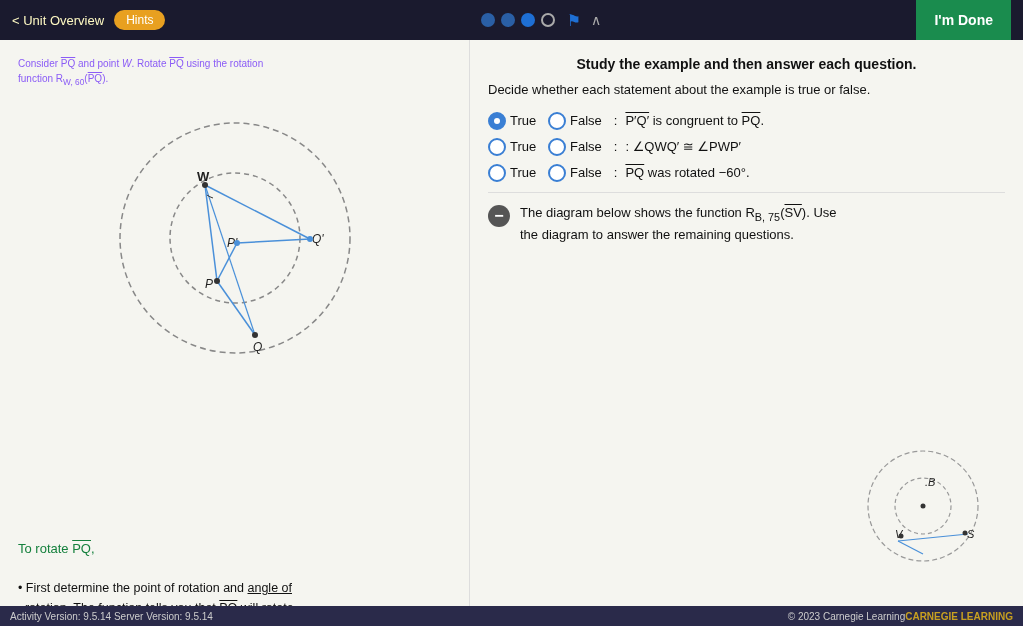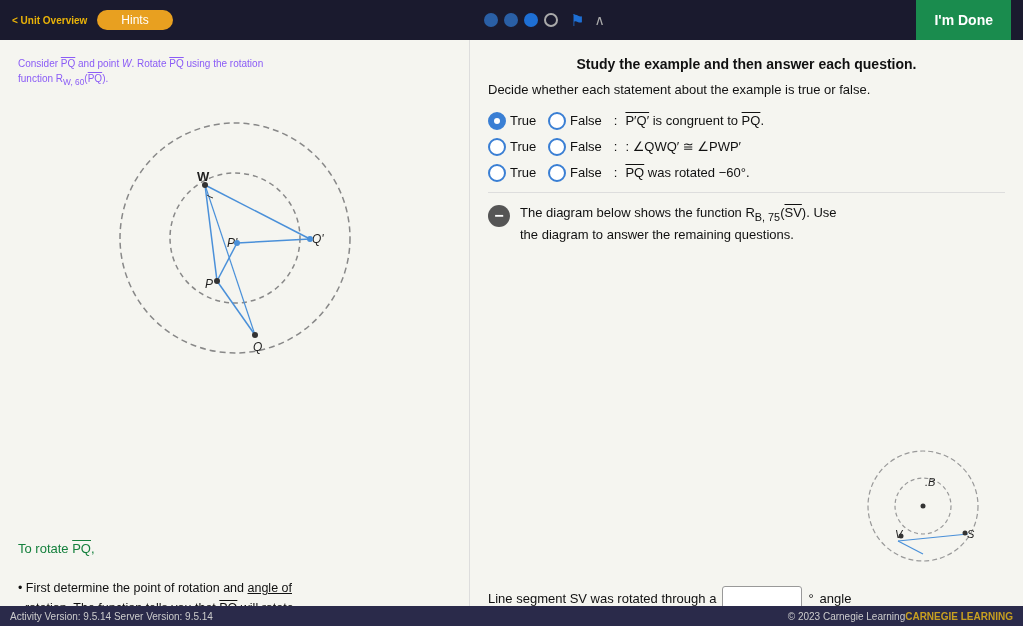--- a/index.html
+++ b/index.html
@@ -20,31 +20,30 @@
       padding: 6px 12px;
       background: #1a1a2e;
       height: 40px;
     }
     .top-bar-left {
       display: flex;
       align-items: center;
       gap: 10px;
     }
     .unit-overview-link {
-      color: #eab308;
-      font-size: 10px;
+      color: #fef9c3;
+      font-size: 13px;
       text-decoration: none;
-      font-weight: bold;
     }
     .hints-btn {
       background: #e8a020;
       color: white;
       border: none;
       border-radius: 12px;
-      padding: 3px 24px;
+      padding: 3px 12px;
       font-size: 12px;
       cursor: pointer;
     }
     .progress-dots {
       display: flex;
       align-items: center;
       gap: 6px;
     }
     .dot {
       width: 14px;
@@ -429,26 +428,20 @@
         <text x="52" y="92" font-size="11" fill="#222" font-style="italic">V</text>
 
         <text x="124" y="92" font-size="11" fill="#222" font-style="italic">S</text>
 
         <circle cx="58" cy="90" r="2.5" fill="#333"></circle>
         <circle cx="122" cy="87" r="2.5" fill="#333"></circle>
         <circle cx="80" cy="60" r="2.5" fill="#333"></circle>
       </svg>
     </div>
 
-    <div class="bottom-input-row">
-      <span>Line segment  SV  was rotated through a</span>
-      <input type="text" class="degree-input" value="" style="">
-      <span>°</span>
-      <span>angle</span>
-    </div>
 
   </div>
 </div>
 
 <div class="footer-bar">
   <span>Activity Version: 9.5.14   Server Version: 9.5.14</span>
   <div class="footer-right">
     <span>© 2023 Carnegie Learning</span>
     <span class="carnegie-logo">CARNEGIE LEARNING</span>
   </div>

